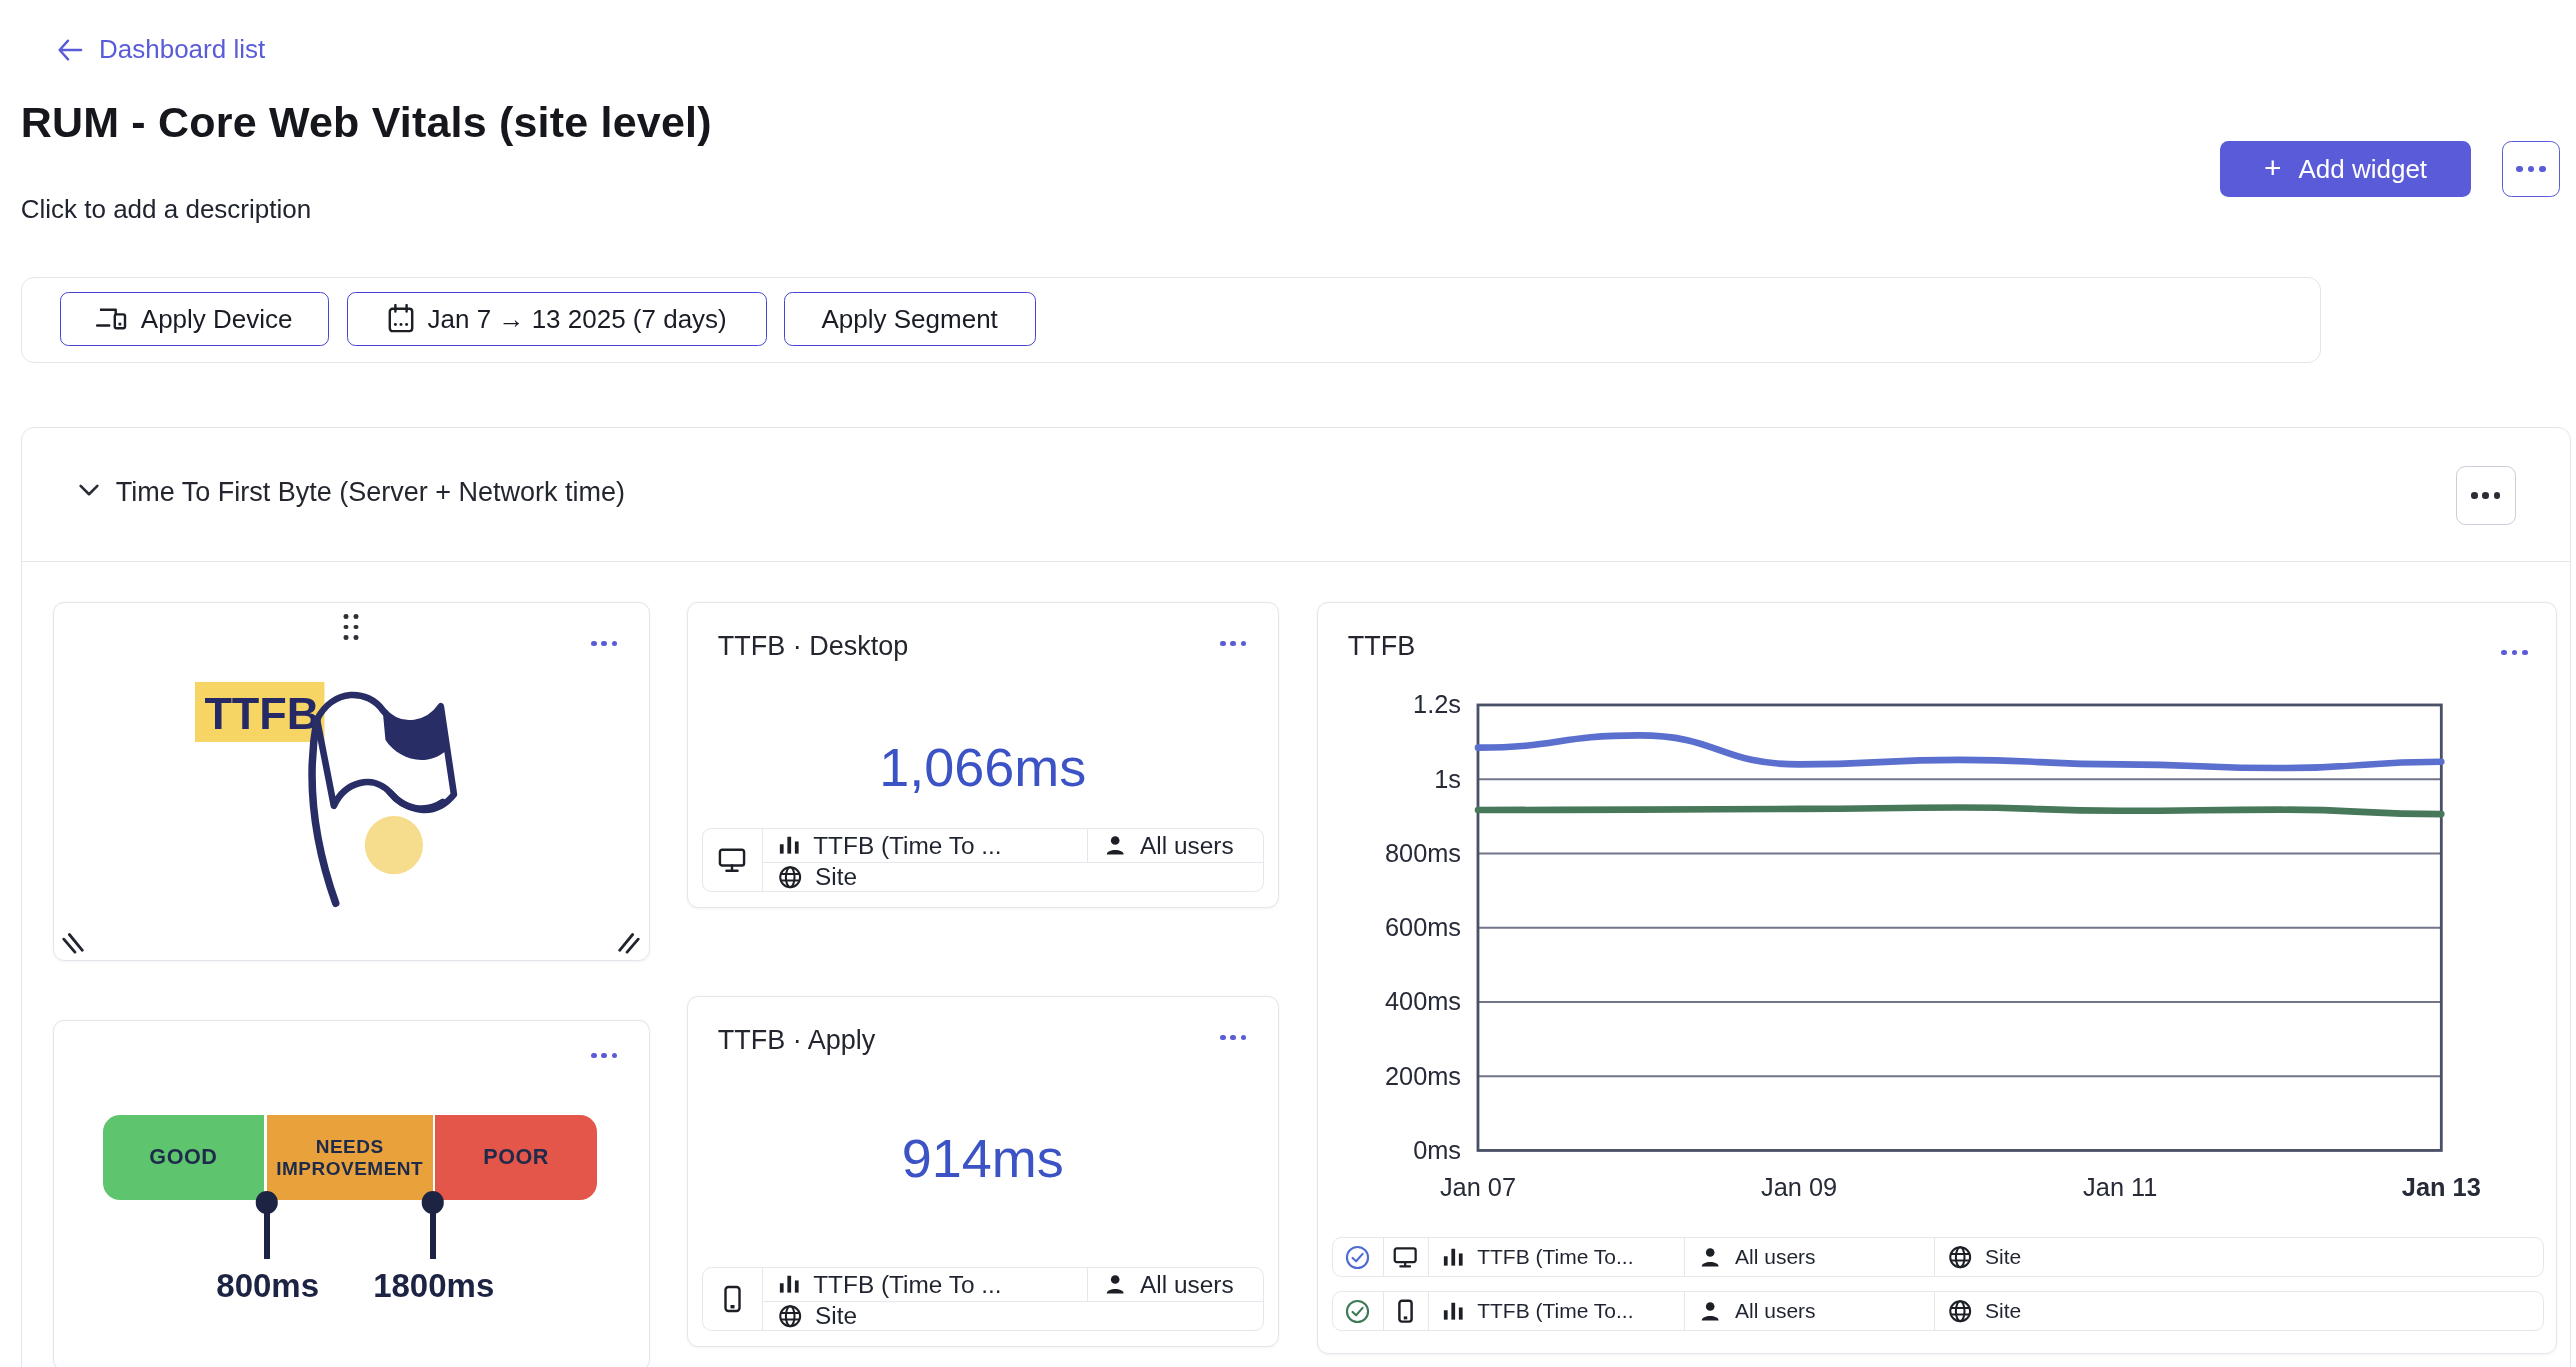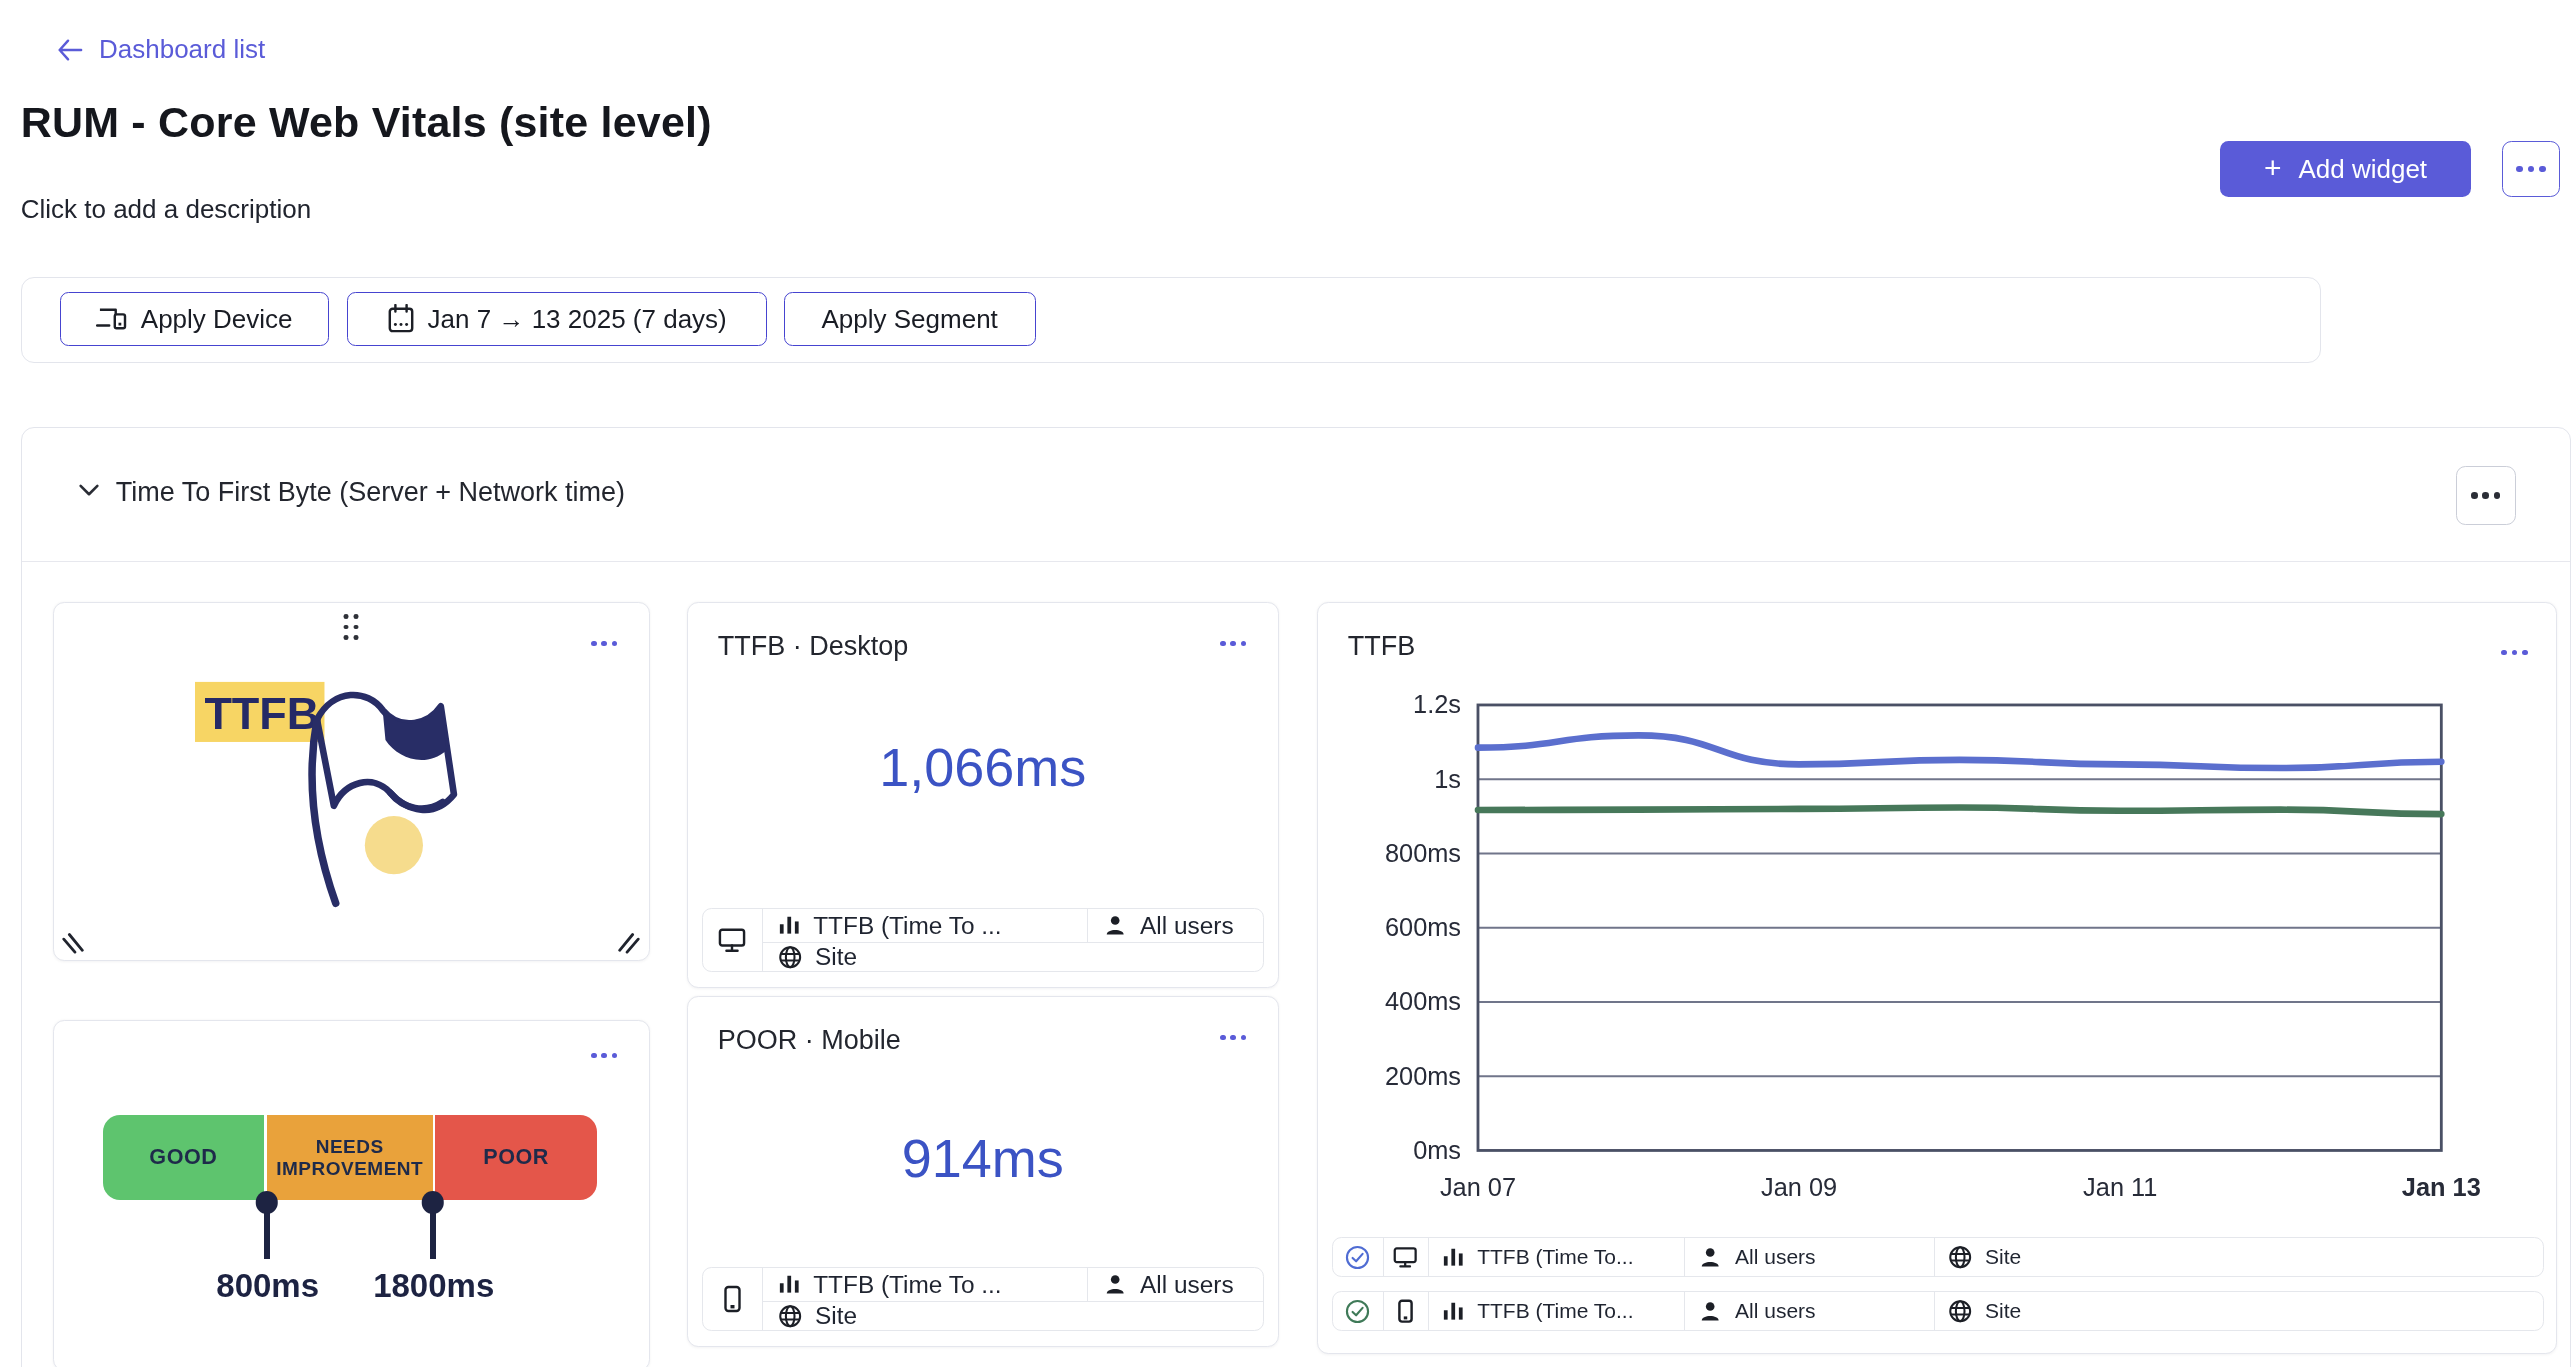--- a/index.html
+++ b/index.html
@@ -40,21 +40,21 @@
   .section-chevron { position:absolute; left:54px; top:54px; color:#2a2d35; cursor:pointer; }
   .section-title { position:absolute; left:94px; top:49px; font-size:27px; color:#23262e; }
   .btn-section-menu { position:absolute; left:2434px; top:38px; width:60px; height:59px; background:#fff;
     border:1.9px solid #cbced8; border-radius:9.4px; display:flex; align-items:center; justify-content:center;
     color:#2b2e36; cursor:pointer; }
 
   
   .card { position:absolute; background:#fff; border:1.9px solid #e4e6ed; border-radius:11.3px;
     box-shadow:0 0.9px 2.8px rgba(20,24,40,.05); }
   .card-img   { left:31px;  top:174px; width:597px;  height:359px; }
-  .card-desk  { left:665px; top:174px; width:592px;  height:386px; }
+  .card-desk  { left:665px; top:174px; width:592px;  height:306px; }
   .card-chart { left:1295px;top:174px; width:1240px; height:752px; }
   .card-gauge { left:31px;  top:592px; width:597px;  height:351px; }
   .card-mob   { left:665px; top:568px; width:592px;  height:351px; }
 
   .card-title { position:absolute; left:30px; top:28px; font-size:27px; color:#23262e; }
   .card-menu { position:absolute; right:26px; top:32px; color:#5a5bd8; cursor:pointer; padding:5.6px; }
   .big-value { position:absolute; left:0; right:0; top:133px; text-align:center; font-size:54px; color:#3b53c4; }
   .card-mob .big-value { top:130px; }
 
   
@@ -399,21 +399,21 @@
       </div>
     </div>
 
     <span class="gauge-pin" style="left:210px;"></span>
     <span class="gauge-pin" style="left:376px;"></span>
     <span class="gauge-lab" style="left:214px;">800ms</span>
     <span class="gauge-lab" style="left:380px;">1800ms</span>
   </div>
 
   <div class="card card-mob">
-    <span class="card-title">POOR · Mobile</span>
+    <span class="card-title">TTFB · Apply</span>
     <span class="card-menu">
       <span class="dots sm">
           <i></i>
           <i></i>
           <i></i>
         </span>
     </span>
     <div class="big-value">914ms</div>
 
     <div class="meta-box">

